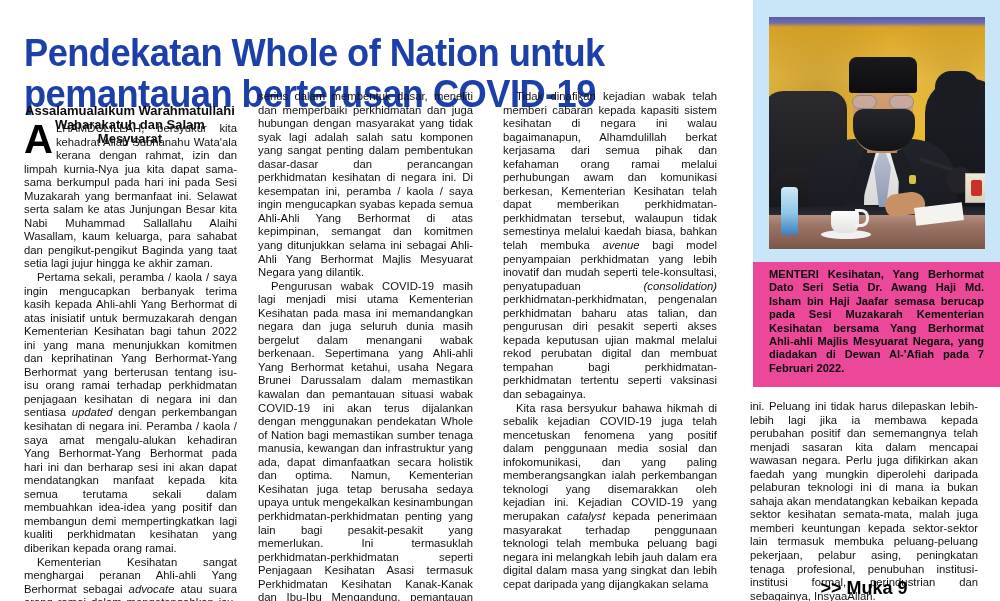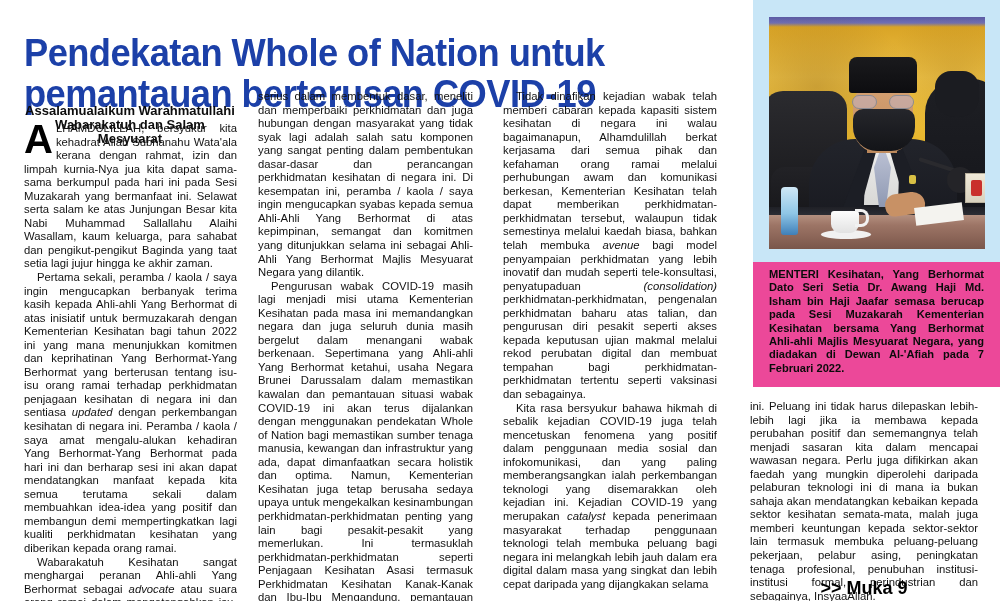--- a/index.html
+++ b/index.html
@@ -331,21 +331,21 @@
   </h1>
 
   <div class="salutation">
     <span>Assalamualaikum Warahmatullahi</span>
     <span>Wabarakatuh dan Salam Mesyuarat</span>
   </div>
 
   <div class="col" id="col1">
     <p class="noindent"><span class="dropcap">A</span><span>LHAMDULILLAH, bersyukur kita kehadrat Allah Subhanahu Wata'ala kerana dengan rahmat, izin dan limpah kurnia-Nya jua kita dapat sama-sama berkumpul pada hari ini pada Sesi Muzakarah yang bermanfaat ini. Selawat serta salam ke atas Junjungan Besar kita Nabi Muhammad Sallallahu Alaihi Wasallam, kaum keluarga, para sahabat dan pengikut-pengikut Baginda yang taat setia lagi jujur hingga ke akhir zaman.</span></p>
     <p><span>Pertama sekali, peramba / kaola / saya ingin mengucapkan berbanyak terima kasih kepada Ahli-ahli Yang Berhormat di atas inisiatif untuk bermuzakarah dengan Kementerian Kesihatan bagi tahun 2022 ini yang mana menunjukkan komitmen dan keprihatinan Yang Berhormat-Yang Berhormat yang berterusan tentang isu-isu orang ramai terhadap perkhidmatan penjagaan kesihatan di negara ini dan sentiasa </span><i>updated</i><span> dengan perkembangan kesihatan di negara ini. Peramba / kaola / saya amat mengalu-alukan kehadiran Yang Berhormat-Yang Berhormat pada hari ini dan berharap sesi ini akan dapat mendatangkan manfaat kepada kita semua terutama sekali dalam membuahkan idea-idea yang positif dan membangun demi mempertingkatkan lagi kualiti perkhidmatan kesihatan yang diberikan kepada orang ramai.</span></p>
-    <p><span>Wabarakatuh Kesihatan sangat menghargai peranan Ahli-ahli Yang Berhormat sebagai </span><i>advocate</i><span> atau suara orang ramai dalam mengetengahkan isu-isu di peringkat masyarakat. Komen-komen Ahli-ahli Yang Berhormat sentiasa diambil</span></p>
+    <p><span>Kementerian Kesihatan sangat menghargai peranan Ahli-ahli Yang Berhormat sebagai </span><i>advocate</i><span> atau suara orang ramai dalam mengetengahkan isu-isu di peringkat masyarakat. Komen-komen Ahli-ahli Yang Berhormat sentiasa diambil</span></p>
   </div>
 
   <div class="col" id="col2">
     <p class="noindent">serius dalam membentuk dasar, meneliti dan memperbaiki perkhidmatan dan juga hubungan dengan masyarakat yang tidak syak lagi adalah salah satu komponen yang sangat penting dalam pembentukan dasar-dasar dan perancangan perkhidmatan kesihatan di negara ini. Di kesempatan ini, peramba / kaola / saya ingin mengucapkan syabas kepada semua Ahli-Ahli Yang Berhormat di atas kepimpinan, semangat dan komitmen yang ditunjukkan selama ini sebagai Ahli-Ahli Yang Berhormat Majlis Mesyuarat Negara yang dilantik.</p>
     <p>Pengurusan wabak COVID-19 masih lagi menjadi misi utama Kementerian Kesihatan pada masa ini memandangkan negara dan juga seluruh dunia masih bergelut dalam menangani wabak berkenaan. Sepertimana yang Ahli-ahli Yang Berhormat ketahui, usaha Negara Brunei Darussalam dalam memastikan kawalan dan pemantauan situasi wabak COVID-19 ini akan terus dijalankan dengan menggunakan pendekatan Whole of Nation bagi memastikan sumber tenaga manusia, kewangan dan infrastruktur yang ada, dapat dimanfaatkan secara holistik dan optima. Namun, Kementerian Kesihatan juga tetap berusaha sedaya upaya untuk mengekalkan kesinambungan perkhidmatan-perkhidmatan penting yang lain bagi pesakit-pesakit yang memerlukan. Ini termasuklah perkhidmatan-perkhidmatan seperti Penjagaan Kesihatan Asasi termasuk Perkhidmatan Kesihatan Kanak-Kanak dan Ibu-Ibu Mengandung, pemantauan risiko dan rawatan penyakit-penyakit tidak berjangkit seperti pengawalan dan rawatan diabetes, pemeriksaan tekanan darah dan tahap kolesterol di Pusat-pusat Kesihatan dan juga</p>
   </div>
 
   <div class="col" id="col3">
     <p><span>Tidak dinafikan kejadian wabak telah memberi cabaran kepada kapasiti sistem kesihatan di negara ini walau bagaimanapun, Alhamdulillah berkat kerjasama dari semua pihak dan kefahaman orang ramai melalui perhubungan awam dan komunikasi berkesan, Kementerian Kesihatan telah dapat memberikan perkhidmatan-perkhidmatan tersebut, walaupun tidak semestinya melalui kaedah biasa, bahkan telah membuka </span><i>avenue</i><span> bagi model penyampaian perkhidmatan yang lebih inovatif dan mudah seperti tele-konsultasi, penyatupaduan </span><i>(consolidation)</i><span> perkhidmatan-perkhidmatan, pengenalan perkhidmatan baharu atas talian, dan pengurusan diri pesakit seperti akses kepada keputusan ujian makmal melalui rekod perubatan digital dan membuat tempahan bagi perkhidmatan-perkhidmatan tertentu seperti vaksinasi dan sebagainya.</span></p>
     <p><span>Kita rasa bersyukur bahawa hikmah di sebalik kejadian COVID-19 juga telah mencetuskan fenomena yang positif dalam penggunaan media sosial dan infokomunikasi, dan yang paling memberangsangkan ialah perkembangan teknologi yang disemarakkan oleh kejadian ini. Kejadian COVID-19 yang merupakan </span><i>catalyst</i><span> kepada penerimaan masyarakat terhadap penggunaan teknologi telah membuka peluang bagi negara ini melangkah lebih jauh dalam era digital dalam masa yang singkat dan lebih cepat daripada yang dijangkakan selama</span></p>

